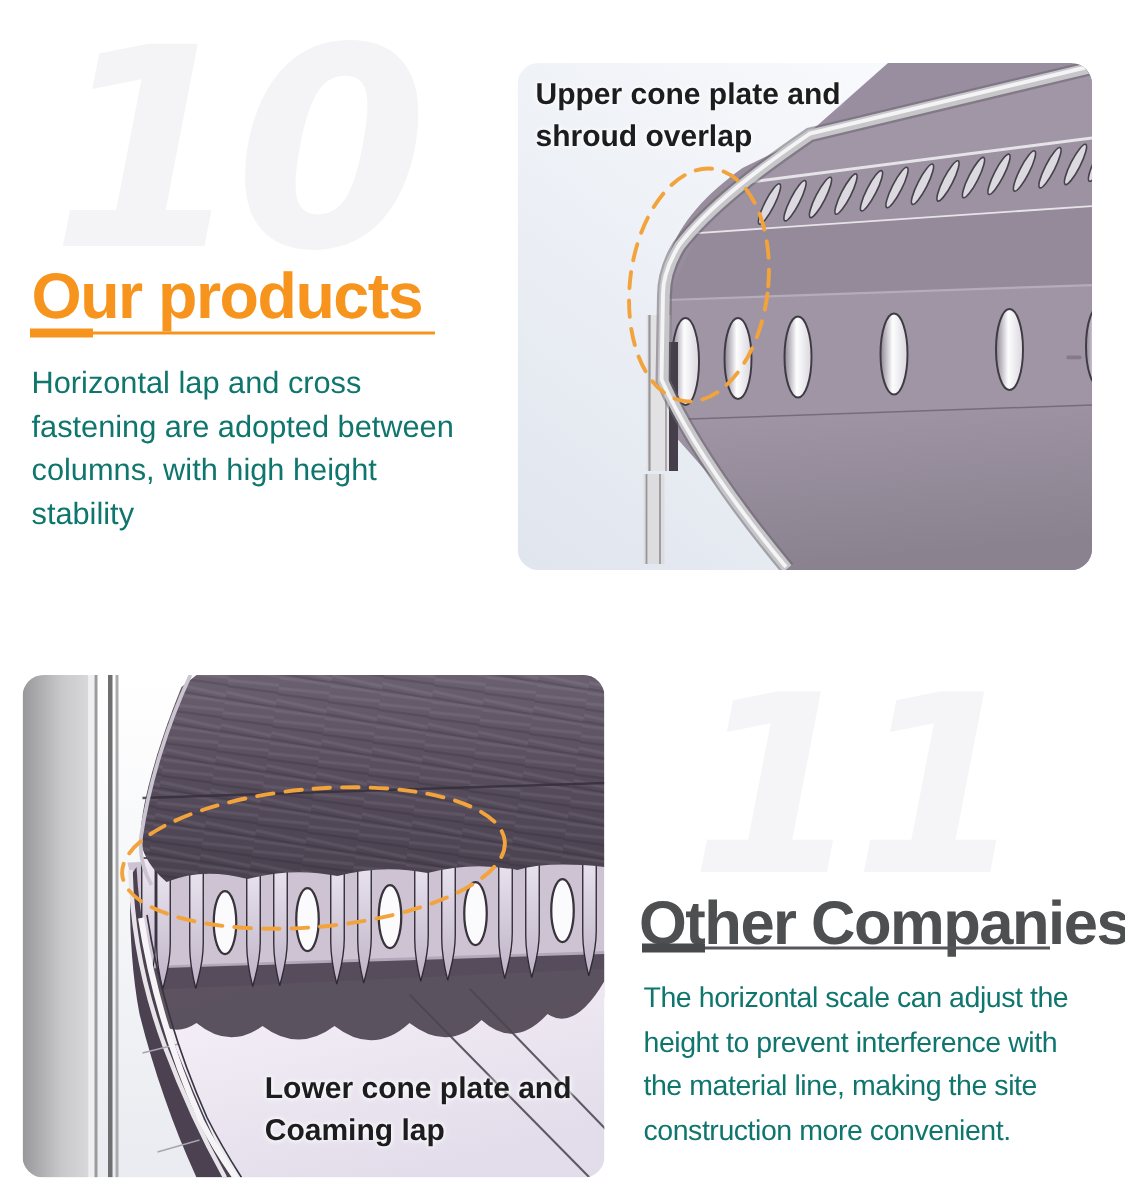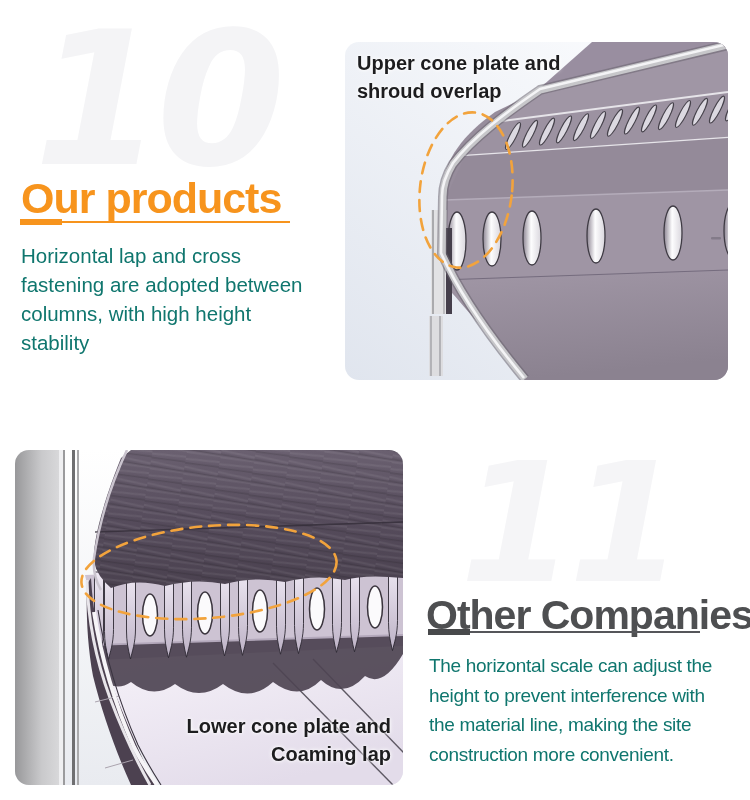--- a/index.html
+++ b/index.html
@@ -38,21 +38,21 @@
   }
   .fig-top{left:345px;top:42px;width:383px;height:338px;}
   .fig-bottom{left:15px;top:450px;width:388px;height:335px;}
   figure.render svg{display:block;width:100%;height:100%;}
   .img-label{
     position:absolute;font-size:20px;line-height:28px;font-weight:600;
     color:#1d1d1f;z-index:3;
     text-shadow:0 0 3px #fff,0 0 5px rgba(255,255,255,.9);
   }
   .label-top{left:12px;top:7px;text-align:left;}
-  .label-bottom{right:12px;top:262px;text-align:right;}
+  .label-bottom{right:22px;top:262px;}
 </style>
 </head>
 <body>
 
 <div class="page">
 
   <div class="watermark wm10">10</div>
 
   <h1 class="heading heading-10">Our products</h1>
 

